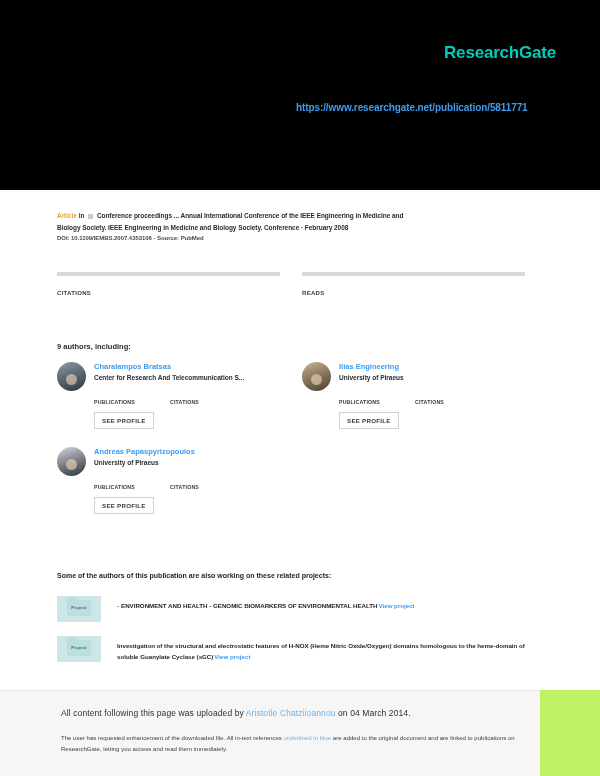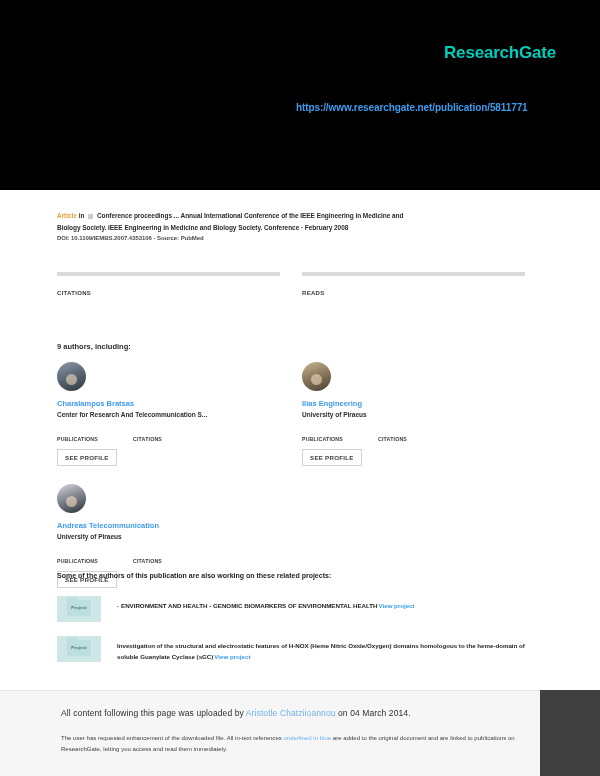--- a/index.html
+++ b/index.html
@@ -9,21 +9,21 @@
     background: #ffffff;
   }
   body {
     font-family: "Liberation Sans", sans-serif;
     -webkit-font-smoothing: antialiased;
   }
   .page {
     position: relative;
     width: 600px;
     height: 776px;
-    background: #404040;
+    background: #bef264;
     overflow: hidden;
   }
 
   
   .hero {
     position: absolute;
     left: 0; top: 0;
     width: 600px;
     height: 190px;
     background: #000000;
@@ -144,21 +144,20 @@
   .author-row {
     display: flex;
     gap: 22px;
     margin-bottom: 18px;
   }
   .author-card {
     width: 223px;
     display: flex;
     align-items: flex-start;
     gap: 8px;
-    flex-direction: column;
   }
   .avatar {
     width: 29px;
     height: 29px;
     border-radius: 50%;
     flex: 0 0 29px;
     overflow: hidden;
     position: relative;
     background: #b9c3cc;
   }
@@ -418,21 +417,21 @@
           </div>
         </div>
 
       </div>
 
       <div class="author-row">
 
         <div class="author-card">
           <div class="avatar a3"></div>
           <div class="author-info">
-            <div class="author-name">Andreas Telecommunication</div>
+            <div class="author-name">Andreas Papaspyrizopoulos</div>
             <div class="author-affil">University of Piraeus</div>
             <div class="author-stats">
               <div class="astat">
                 <div class="astat-value"></div>
                 <div class="astat-label">PUBLICATIONS</div>
               </div>
               <div class="astat">
                 <div class="astat-value"></div>
                 <div class="astat-label">CITATIONS</div>
               </div>

